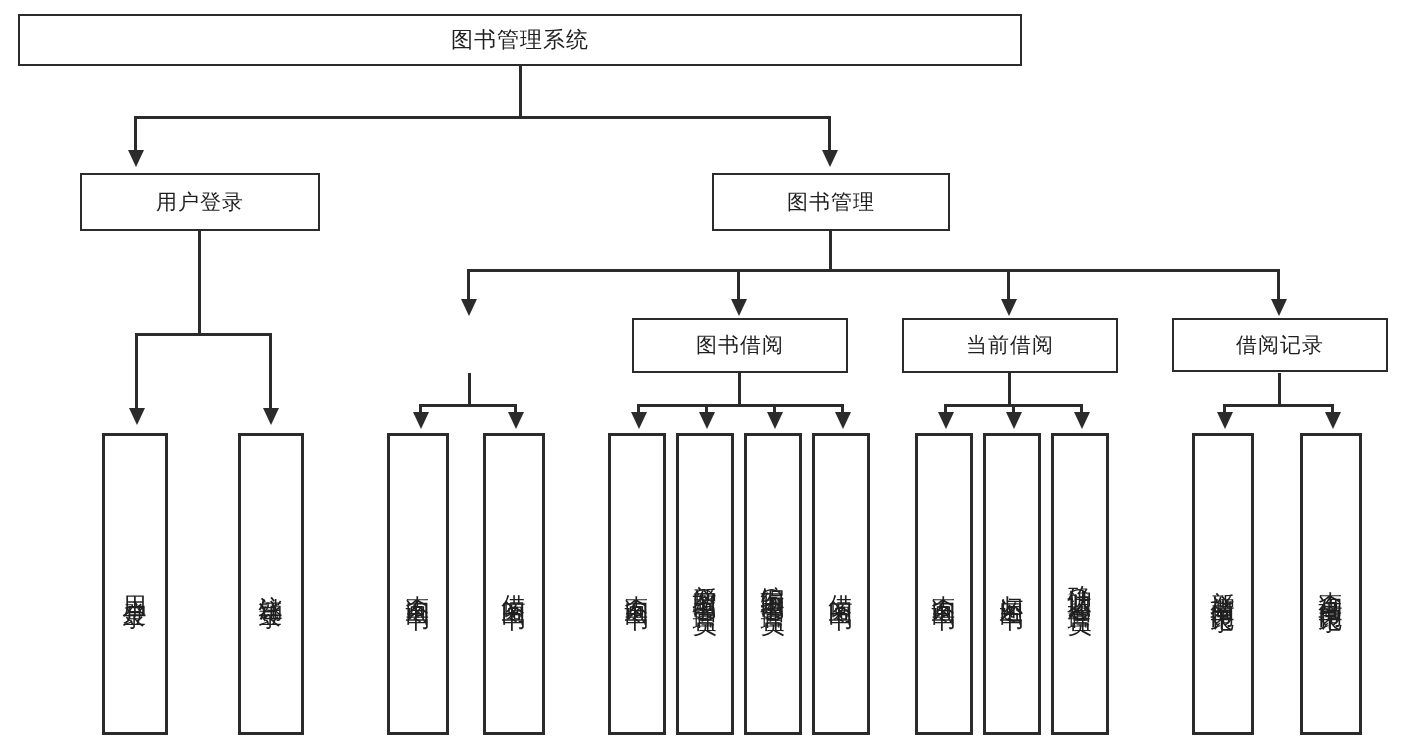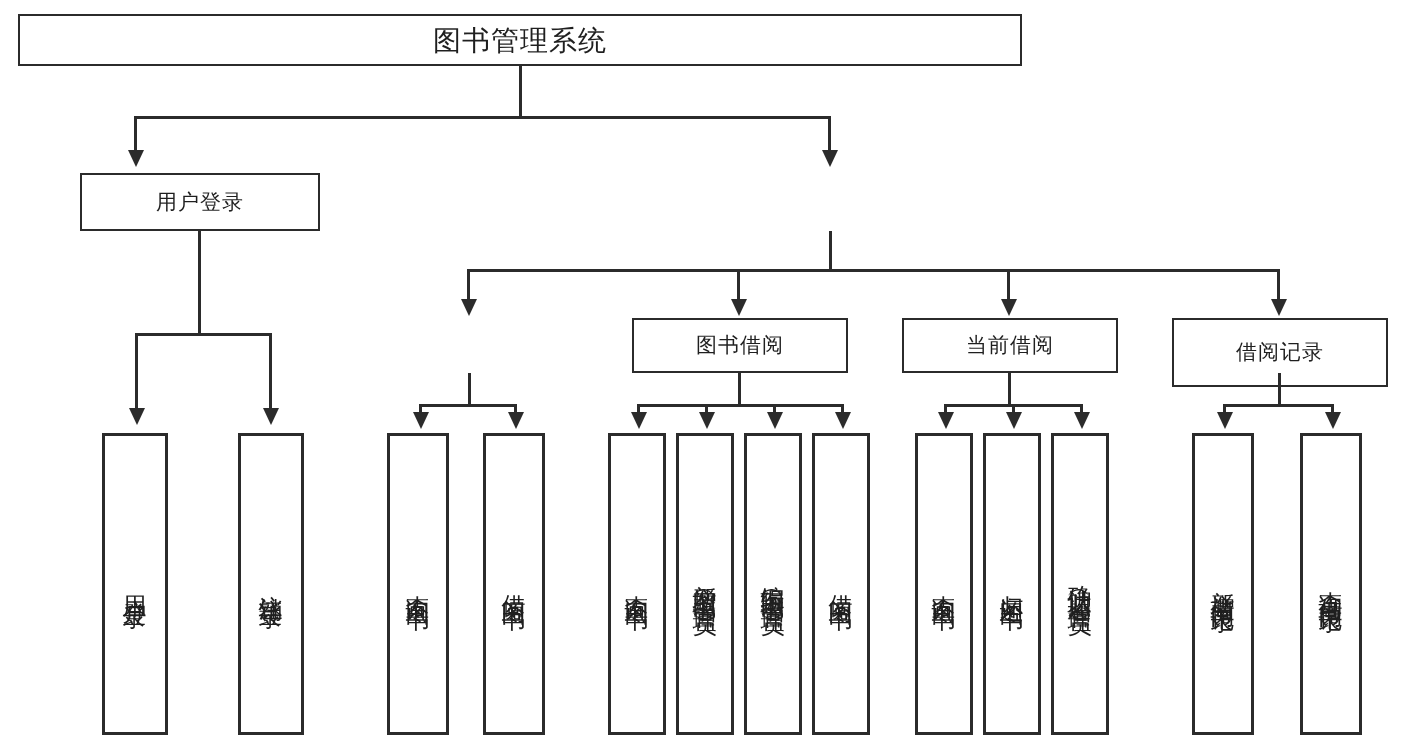--- a/index.html
+++ b/index.html
@@ -26,21 +26,21 @@
     justify-content:center;
     text-align:center;
   }
   .box .lbl{
     font-size:21px;
     line-height:1.25;
     letter-spacing:1px;
     color:#1f1f1f;
     white-space:nowrap;
   }
-  .box.root .lbl{font-size:28px;}
+  .box.root .lbl{font-size:22px;}
   .box.lvl2 .lbl{font-size:21px;}
   .box.lvl3 .lbl{font-size:21px;}
 
   
   .box.leaf{
     border-width:3px;
     align-items:center;
     justify-content:center;
     padding:6px 0;
   }
@@ -99,20 +99,23 @@
   <div class="vline" style="left:134px;top:116px;height:36px;"></div>
   <div class="arrow" style="left:128px;top:150px;"></div>
 
   <div class="vline" style="left:828px;top:116px;height:36px;"></div>
   <div class="arrow" style="left:822px;top:150px;"></div>
 
   <div class="box lvl2" style="left:80px;top:173px;width:240px;height:58px;">
     <span class="lbl">用户登录</span>
   </div>
 
+  <div class="box lvl2" style="left:712px;top:173px;width:238px;height:58px;">
+    <span class="lbl">图书管理</span>
+  </div>
 
   <div class="vline" style="left:198px;top:231px;height:104px;"></div>
   <div class="hline" style="left:135px;top:333px;width:137px;"></div>
   <div class="vline" style="left:135px;top:333px;height:77px;"></div>
   <div class="arrow" style="left:129px;top:408px;"></div>
   <div class="vline" style="left:269px;top:333px;height:77px;"></div>
   <div class="arrow" style="left:263px;top:408px;"></div>
 
   <div class="vline" style="left:829px;top:231px;height:40px;"></div>
   <div class="hline" style="left:467px;top:269px;width:812px;"></div>
@@ -128,21 +131,21 @@
 
   <div class="vline" style="left:1277px;top:269px;height:32px;"></div>
   <div class="arrow" style="left:1271px;top:299px;"></div>
 
   <div class="box lvl3" style="left:632px;top:318px;width:216px;height:55px;">
     <span class="lbl">图书借阅</span>
   </div>
   <div class="box lvl3" style="left:902px;top:318px;width:216px;height:55px;">
     <span class="lbl">当前借阅</span>
   </div>
-  <div class="box lvl3" style="left:1172px;top:318px;width:216px;height:69px;">
+  <div class="box lvl3" style="left:1172px;top:318px;width:216px;height:54px;">
     <span class="lbl">借阅记录</span>
   </div>
 
   <div class="vline" style="left:468px;top:373px;height:33px;"></div>
   <div class="hline" style="left:419px;top:404px;width:98px;"></div>
   <div class="vline" style="left:419px;top:404px;height:14px;"></div>
   <div class="arrow" style="left:413px;top:412px;"></div>
   <div class="vline" style="left:514px;top:404px;height:14px;"></div>
   <div class="arrow" style="left:508px;top:412px;"></div>
 

